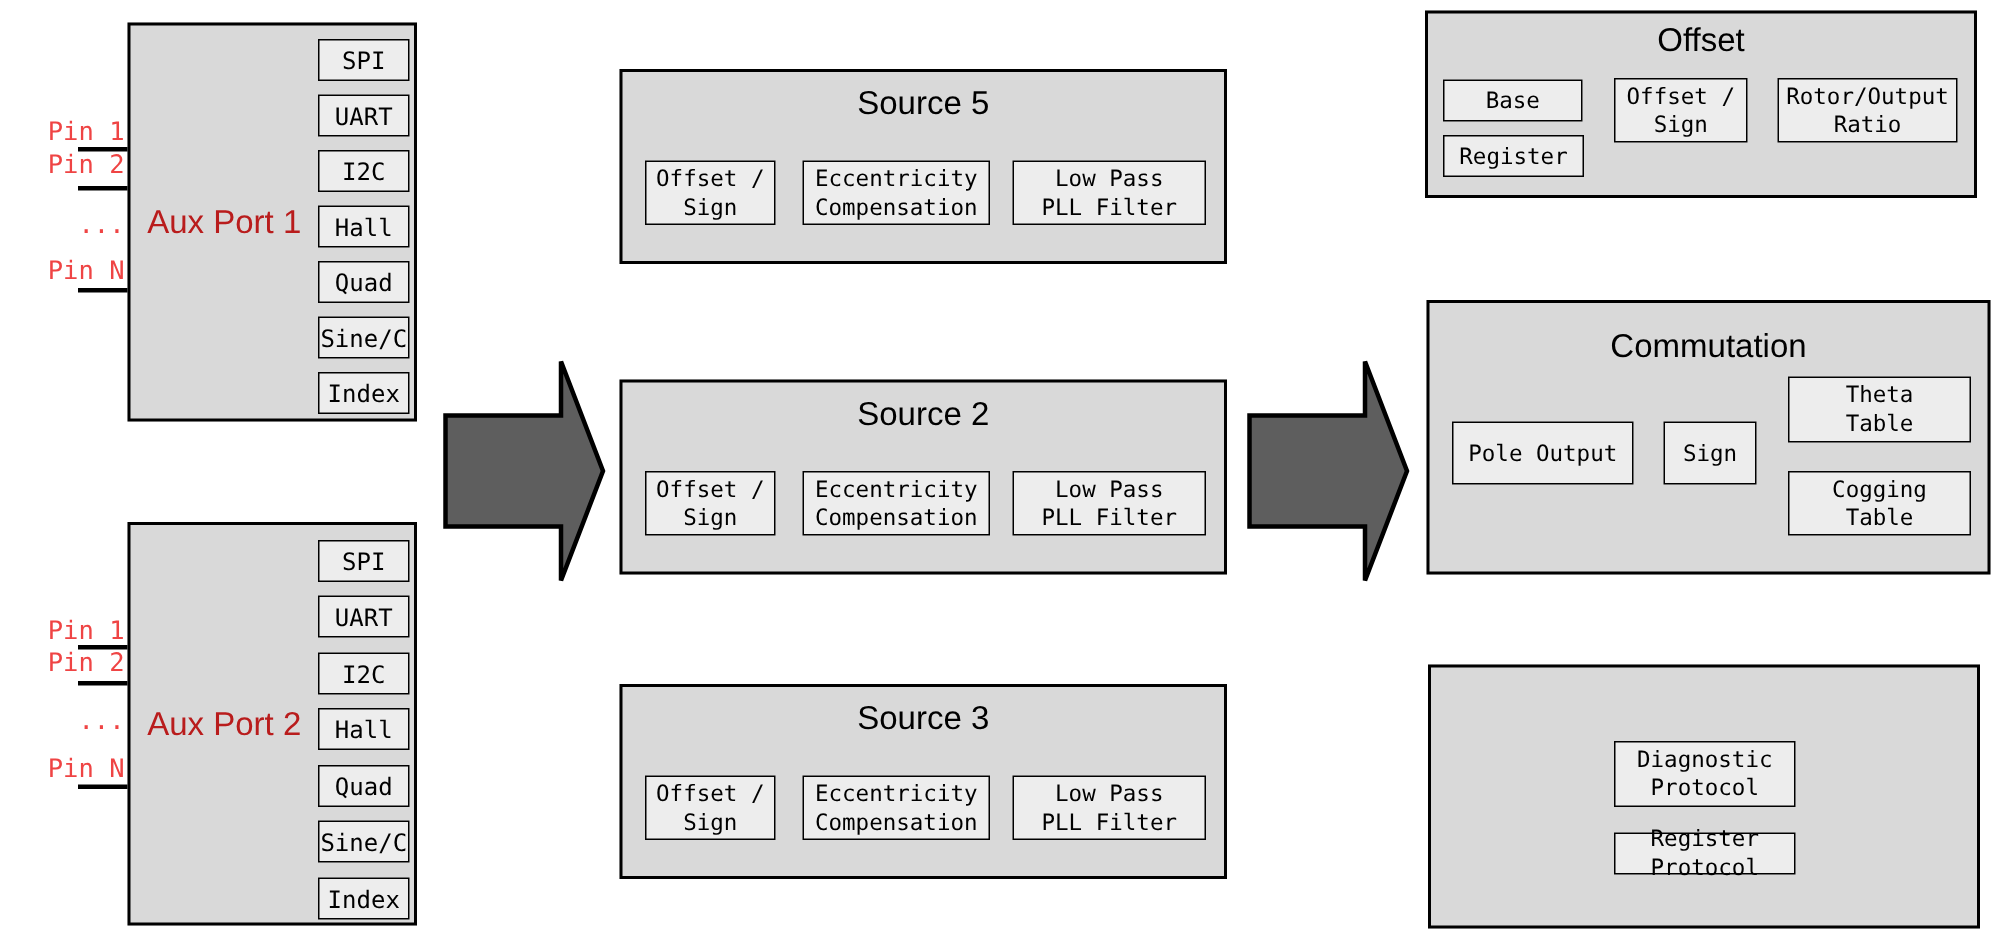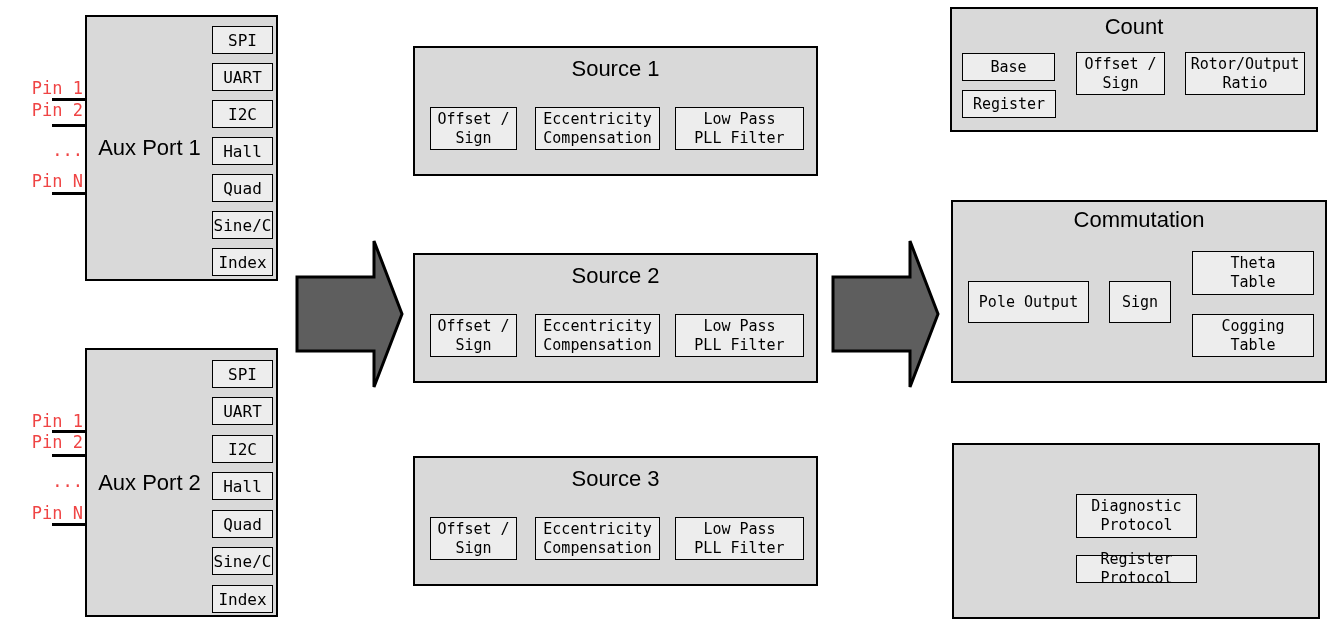--- a/index.html
+++ b/index.html
@@ -8,21 +8,21 @@
     overflow:hidden; font-family:"Liberation Sans", sans-serif; color:#000;
   }
   .block {
     position:absolute; background:#d9d9d9; border:2px solid #000;
     box-sizing:border-box;
   }
   .block-title { font-size:22px; text-align:center; color:#000; }
   .aux-title {
     position:absolute; left:0; top:0; width:125px; height:100%;
     display:flex; align-items:center; justify-content:center;
-    font-size:22px; color:#000000;
+    font-size:22px; color:#b91c1c;
   }
   .sbox {
     position:absolute; box-sizing:border-box; background:#ededed;
     border:1.5px solid #000; display:flex; align-items:center; justify-content:center;
     text-align:center; font-family:"DejaVu Sans Mono","Liberation Mono",monospace;
     font-size:15px; line-height:19px; white-space:pre-line; color:#000;
   }
   .proto { left:125px; width:61px; height:28px; font-size:16px; line-height:17px; }
   .pin-label {
     position:absolute; left:20px; width:63px; text-align:right;
@@ -76,21 +76,21 @@
   <div class="pin-wire" style="top:523px"></div>
 
   <svg class="flow-arrow" style="left:295px;top:239px" width="110" height="150" viewBox="0 0 110 150">
     <polygon points="2,38 79,38 79,2 107,75 79,148 79,112 2,112" fill="#5e5e5e" stroke="#000000" stroke-width="3" stroke-linejoin="miter"></polygon>
   </svg>
   <svg class="flow-arrow" style="left:831px;top:239px" width="110" height="150" viewBox="0 0 110 150">
     <polygon points="2,38 79,38 79,2 107,75 79,148 79,112 2,112" fill="#5e5e5e" stroke="#000000" stroke-width="3" stroke-linejoin="miter"></polygon>
   </svg>
 
   <div class="block" style="left:413px;top:46px;width:405px;height:130px">
-    <div class="block-title" style="padding-top:8px">Source 1</div>
+    <div class="block-title" style="padding-top:8px">Source 5</div>
     <div class="sbox" style="left:15px;top:59px;width:87px;height:43px">Offset /
 Sign</div>
     <div class="sbox" style="left:120px;top:59px;width:125px;height:43px">Eccentricity
 Compensation</div>
     <div class="sbox" style="left:260px;top:59px;width:129px;height:43px">Low Pass
 PLL Filter</div>
   </div>
 
   <div class="block" style="left:413px;top:253px;width:405px;height:130px">
     <div class="block-title" style="padding-top:8px">Source 2</div>
@@ -106,31 +106,31 @@
     <div class="block-title" style="padding-top:8px">Source 3</div>
     <div class="sbox" style="left:15px;top:59px;width:87px;height:43px">Offset /
 Sign</div>
     <div class="sbox" style="left:120px;top:59px;width:125px;height:43px">Eccentricity
 Compensation</div>
     <div class="sbox" style="left:260px;top:59px;width:129px;height:43px">Low Pass
 PLL Filter</div>
   </div>
 
   <div class="block" style="left:950px;top:7px;width:368px;height:125px">
-    <div class="block-title" style="padding-top:5px">Count</div>
+    <div class="block-title" style="padding-top:5px">Offset</div>
     <div class="sbox" style="left:10px;top:44px;width:93px;height:28px">Base</div>
     <div class="sbox" style="left:10px;top:81px;width:94px;height:28px">Register</div>
     <div class="sbox" style="left:124px;top:43px;width:89px;height:43px">Offset /
 Sign</div>
     <div class="sbox" style="left:233px;top:43px;width:120px;height:43px">Rotor/Output
 Ratio</div>
   </div>
 
   <div class="block" style="left:951px;top:200px;width:376px;height:183px">
-    <div class="block-title" style="padding-top:5px">Commutation</div>
+    <div class="block-title" style="padding-top:16px">Commutation</div>
     <div class="sbox" style="left:15px;top:79px;width:121px;height:42px">Pole Output</div>
     <div class="sbox" style="left:156px;top:79px;width:62px;height:42px">Sign</div>
     <div class="sbox" style="left:239px;top:49px;width:122px;height:44px">Theta
 Table</div>
     <div class="sbox" style="left:239px;top:112px;width:122px;height:43px">Cogging
 Table</div>
   </div>
 
   <div class="block" style="left:952px;top:443px;width:368px;height:176px">
     <div class="sbox" style="left:122px;top:49px;width:121px;height:44px">Diagnostic

